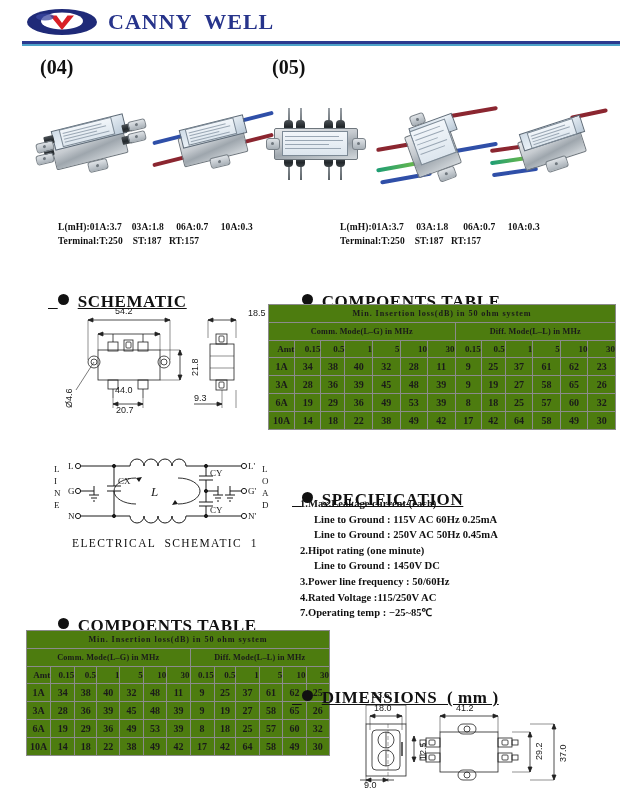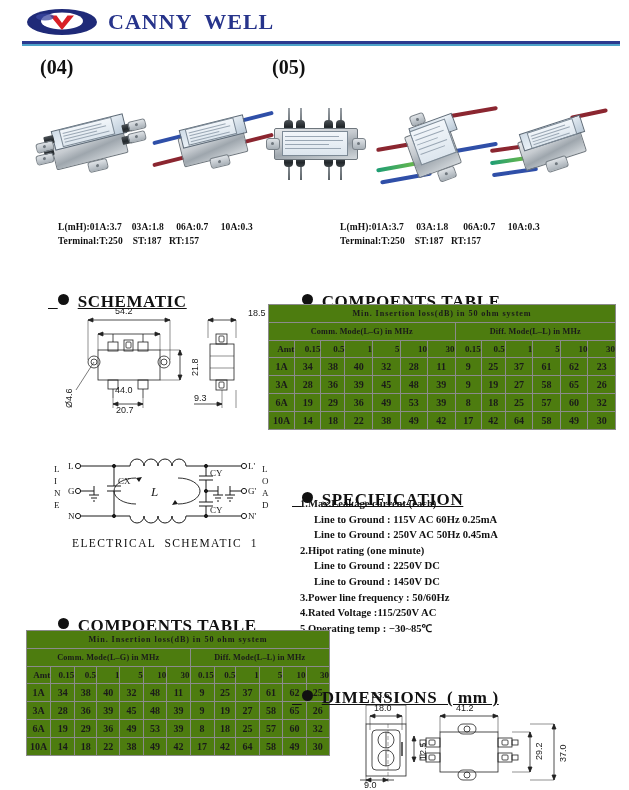--- a/index.html
+++ b/index.html
@@ -558,25 +558,24 @@
   </table>
 
 <div class="sec" style="left:292px; top:470px;">
   <span class="dot"></span><span>SPECIFICATION</span>
 </div>
 <div class="spec-list">
   <div class="spec-line">1.Max.Leakage current (each)</div>
   <div class="spec-line ind">Line to Ground : 115V AC 60Hz 0.25mA</div>
   <div class="spec-line ind">Line to Ground : 250V AC 50Hz 0.45mA</div>
   <div class="spec-line">2.Hipot rating (one minute)</div>
-  <div class="spec-line ind">Line to Ground : 2250V DC</div>
   <div class="spec-line ind">Line to Ground : 1450V DC</div>
   <div class="spec-line">3.Power line frequency : 50/60Hz</div>
   <div class="spec-line">4.Rated Voltage :115/250V AC</div>
-  <div class="spec-line">5.Operating temp : −30~85℃</div>
+  <div class="spec-line">7.Operating temp : −25~85℃</div>
 </div>
 
 <div class="sec" style="left:48px; top:596px;">
   <span class="dot"></span><span>COMPOENTS TABLE</span>
 </div>
 
 <table class="ctable" style="left:26px; top:630px; width:304px;">
   <tbody>
       <tr>
     <td class="ttitle" colspan="13">Min. Insertion  loss(dB)  in 50 ohm system</td>

